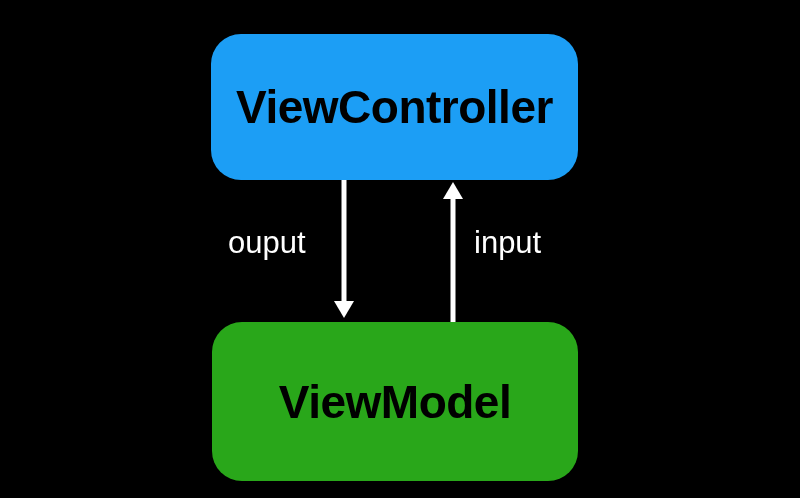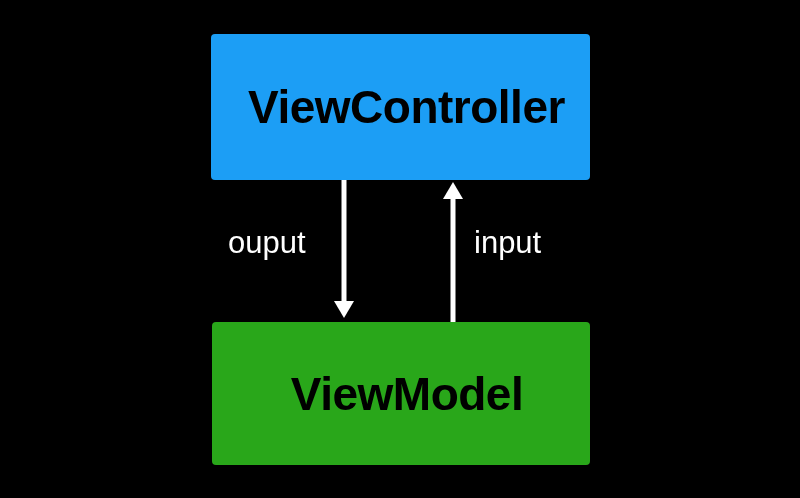--- a/index.html
+++ b/index.html
@@ -10,43 +10,42 @@
   .canvas {
     position: relative;
     width: 800px;
     height: 498px;
     background: #000000;
     overflow: hidden;
     font-family: "Liberation Sans", sans-serif;
   }
   .node {
     position: absolute;
-    border-radius: 4px;
+    border-radius: 30px;
     display: flex;
     align-items: center;
     justify-content: center;
-    padding-left: 12px;
   }
   .node-label {
     font-size: 46px;
     font-weight: 700;
     letter-spacing: -0.5px;
     color: #000000;
   }
   .node-viewcontroller {
     left: 211px;
     top: 34px;
     width: 367px;
     height: 146px;
   }
   .node-viewmodel {
     left: 212px;
     top: 322px;
     width: 366px;
-    height: 143px;
+    height: 159px;
   }
   .edges-svg {
     position: absolute;
     left: 0;
     top: 0;
     width: 800px;
     height: 498px;
     pointer-events: none;
   }
   .edge-label {

